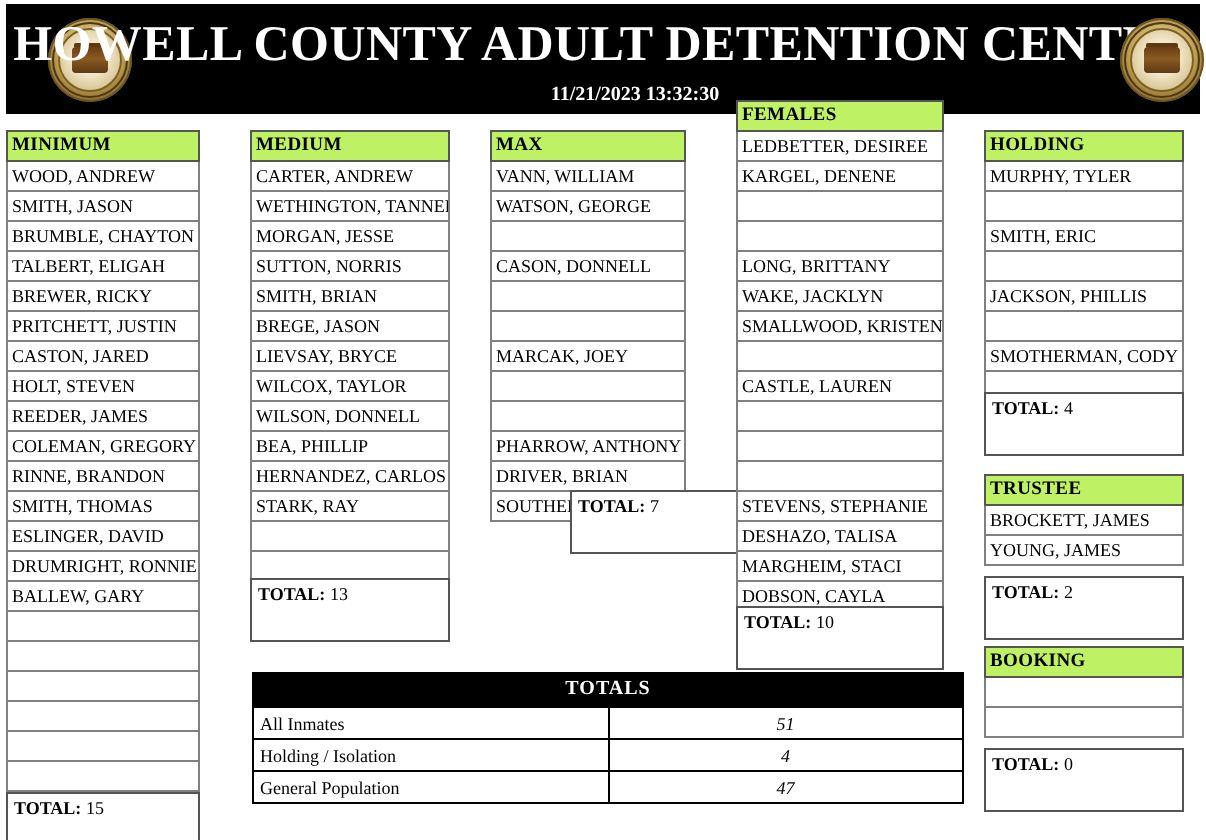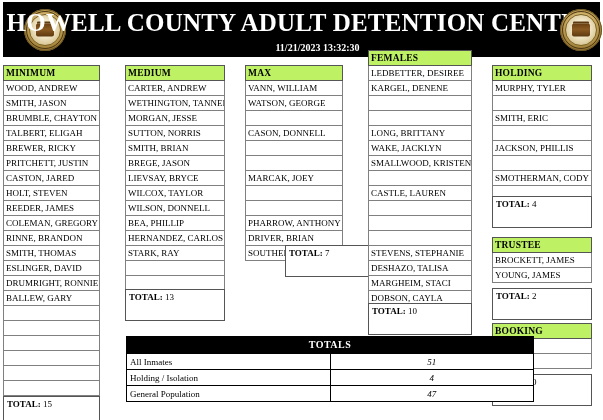--- a/index.html
+++ b/index.html
@@ -139,21 +139,21 @@
     color: #000;
     white-space: nowrap;
   }
   .total-box b { font-weight: bold; }
 
   
   .totals-wrap {
     position: absolute;
     left: 126px;
     top: 336px;
-    width: 408px;
+    width: 356px;
     box-sizing: border-box;
   }
   .totals-table {
     border-collapse: collapse;
     width: 100%;
     table-layout: fixed;
   }
   .totals-table .totals-head {
     background: #000000;
     color: #ffffff;

